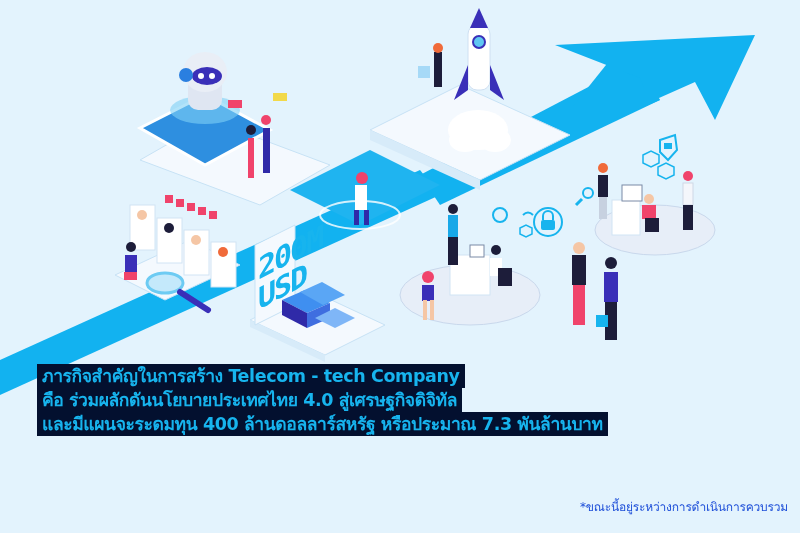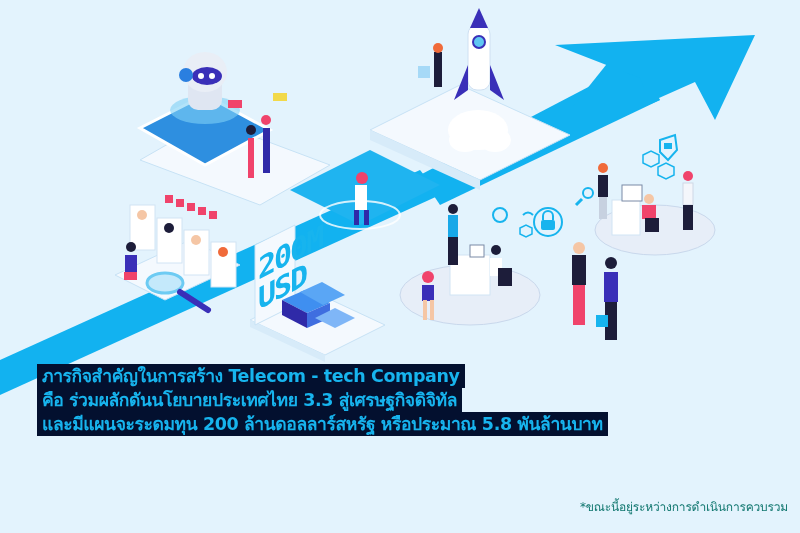--- a/index.html
+++ b/index.html
@@ -1,21 +1,21 @@
 <!DOCTYPE html>
 <html><head>
 <meta charset="utf-8">
 <style>
   html, body { margin:0; padding:0; }
   body { width:800px; height:533px; overflow:hidden; background:#e3f3fd; font-family:"DejaVu Sans", sans-serif; }
   .stage { position:relative; width:800px; height:533px; overflow:hidden; background:#e3f3fd; }
   svg.scene { position:absolute; left:0; top:0; }
   .headline { position:absolute; left:37px; top:364px; }
   .hl-line { display:table; background:#03102f; color:#17b4ee; font-family:"DejaVu Sans", sans-serif; font-weight:bold; font-size:17.5px; line-height:24px; height:24px; padding:0 5px 0 5px; white-space:nowrap; letter-spacing:-0.4px;text-align:center; }
-  .footnote { position:absolute; right:12px; top:497px; font-size:12px; color:#0f766e; font-family:"DejaVu Sans", sans-serif; letter-spacing:-0.2px; }
+  .footnote { position:absolute; right:12px; top:497px; font-size:12px; color:#1d4ed8; font-family:"DejaVu Sans", sans-serif; letter-spacing:-0.2px; }
   .badge-text { position:absolute; left:258px; top:238px; transform:skewY(-28deg); color:#17b4ee; font-family:"DejaVu Sans Mono", monospace; font-weight:bold; font-size:30px; line-height:30px; letter-spacing:-2px; }
 </style>
 </head>
 <body>
 
 <div class="stage">
 
   <svg class="scene" width="800" height="533" viewBox="0 0 800 533">
 
     <g>
@@ -163,18 +163,18 @@
     </g>
   </svg>
 
   <div class="badge-text">
     <div>200M</div>
     <div>USD</div>
   </div>
 
   <div class="headline">
     <div class="hl-line">ภารกิจสำคัญในการสร้าง Telecom - tech Company</div>
-    <div class="hl-line">คือ ร่วมผลักดันนโยบายประเทศไทย 3.3 สู่เศรษฐกิจดิจิทัล</div>
-    <div class="hl-line">และมีแผนจะระดมทุน 200  ล้านดอลลาร์สหรัฐ  หรือประมาณ 5.8 พันล้านบาท</div>
+    <div class="hl-line">คือ ร่วมผลักดันนโยบายประเทศไทย 4.0 สู่เศรษฐกิจดิจิทัล</div>
+    <div class="hl-line">และมีแผนจะระดมทุน 400  ล้านดอลลาร์สหรัฐ  หรือประมาณ 7.3 พันล้านบาท</div>
   </div>
 
   <div class="footnote">*ขณะนี้อยู่ระหว่างการดำเนินการควบรวม</div>
 </div>
 
 </body></html>

